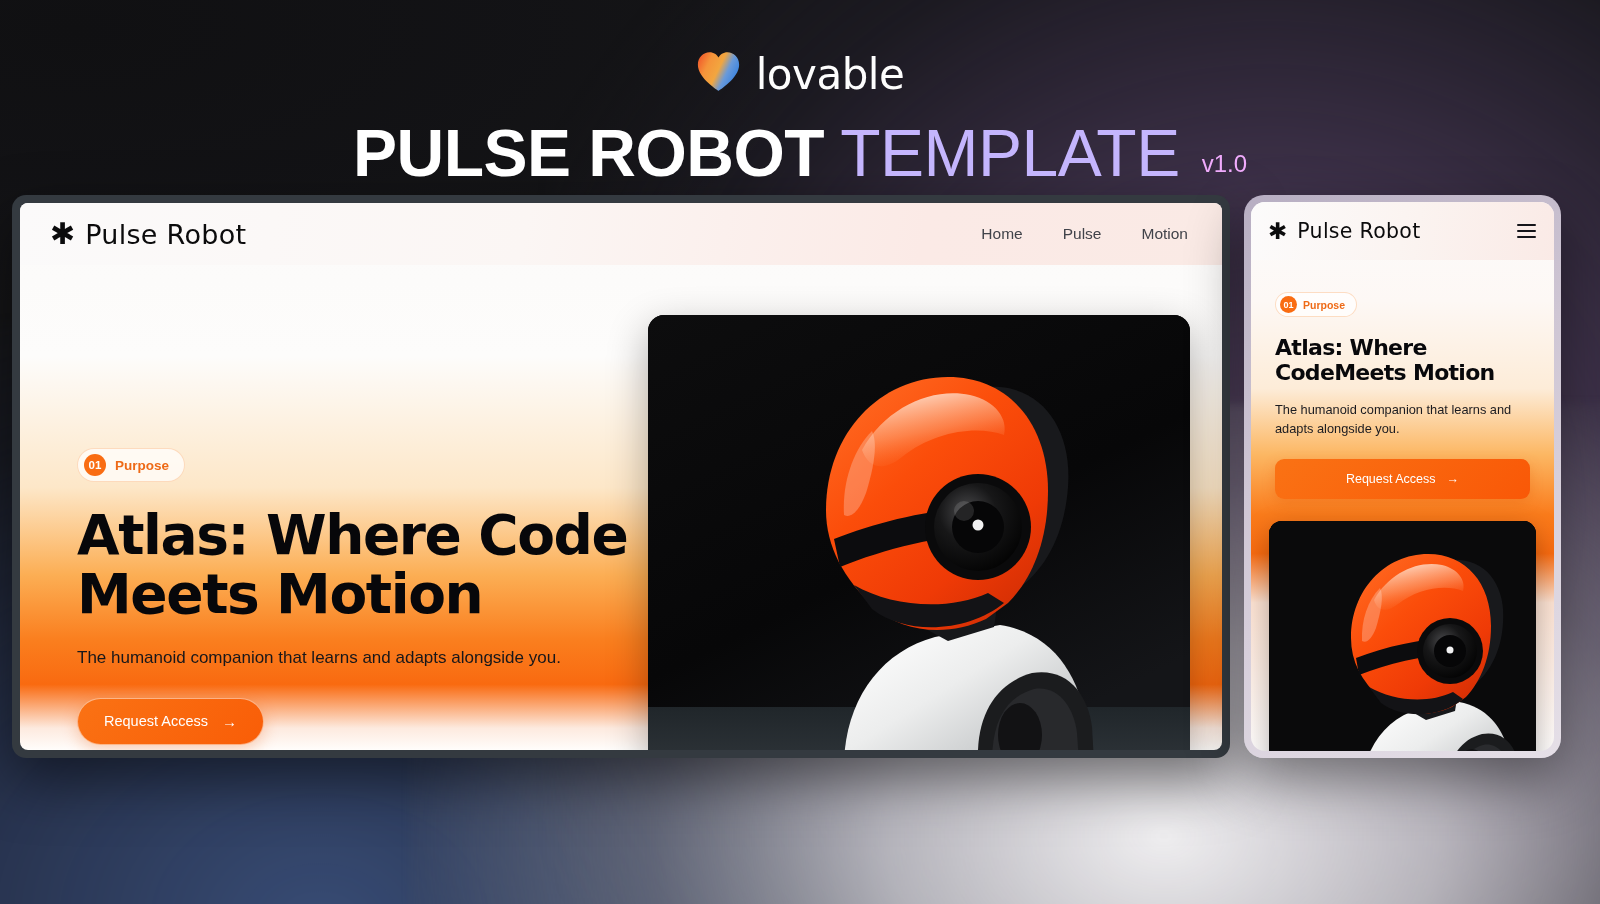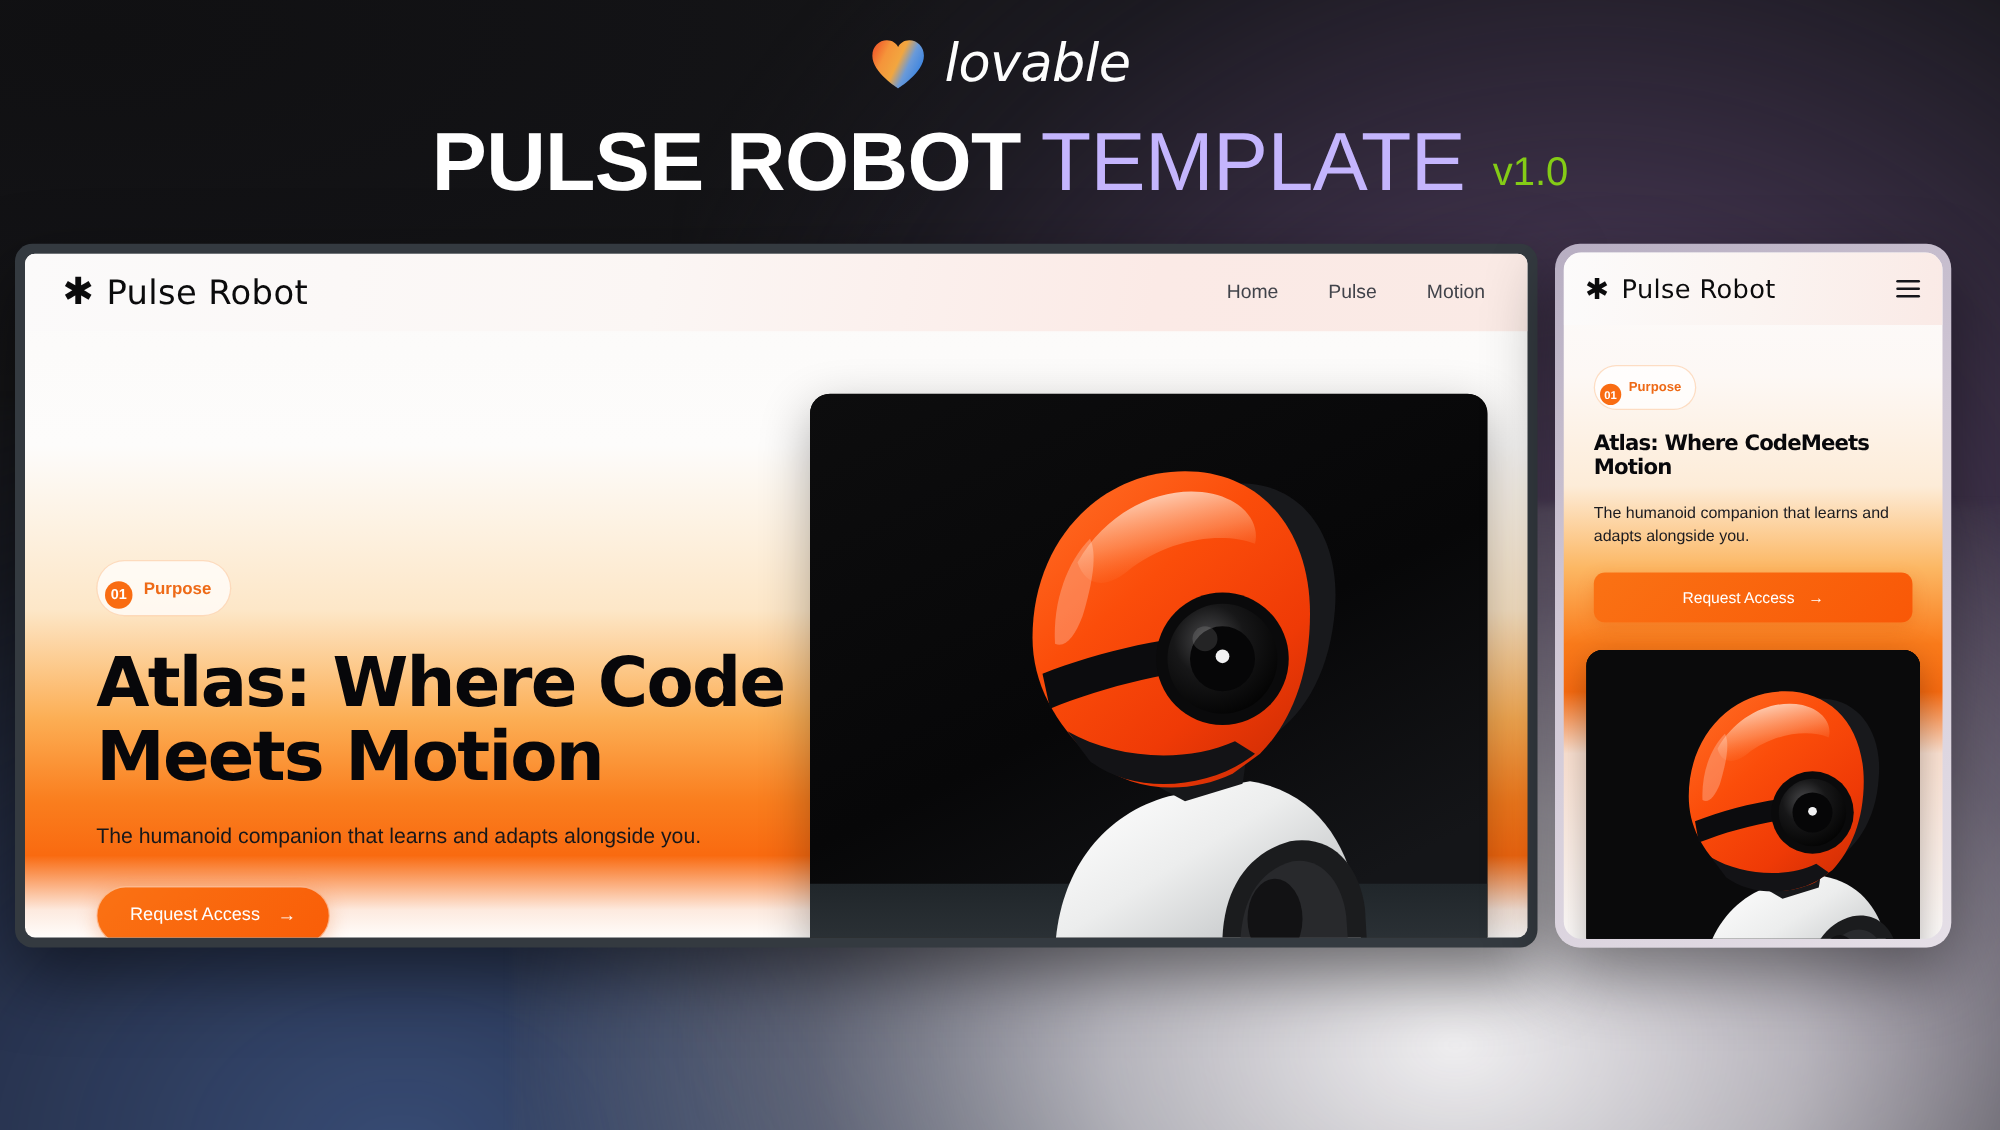--- a/index.html
+++ b/index.html
@@ -28,43 +28,42 @@
     filter:blur(4px);
   }
   #bg-dark-top {
     position:absolute; left:0; top:0; width:760px; height:300px;
     background:radial-gradient(ellipse at 10% 10%, rgba(16,16,18,1) 0%, rgba(18,18,21,.85) 45%, rgba(20,20,24,0) 78%);
   }
 
   
   #header { position:absolute; left:0; top:0; width:100%; z-index:5; }
   #brand-row {
-    display:flex; align-items:center; justify-content:center; gap:15px;
-    padding-top:26px;
-    font-style:italic;
+    display:flex; justify-content:center; gap:15px;
+    padding-top:50px;
   }
   #heart-icon { width:45px; height:42px; display:block; }
   #brand-word {
     font-size:42px; color:#fdfdfd; letter-spacing:-0.5px; font-weight:500;
     font-family:"DejaVu Sans", sans-serif;
   }
   #title-row {
     display:flex; align-items:baseline; justify-content:center; gap:0;
     margin-top:16px;
   }
   #title-bold {
     font-size:66px; font-weight:bold; color:#ffffff; letter-spacing:-0.5px;
     font-family:"Liberation Sans", sans-serif;
   }
   #title-light {
     font-size:66px; font-weight:400; color:#c4b5fd; letter-spacing:-0.5px;
     margin-left:16px; font-family:"Liberation Sans", sans-serif;
   }
   #title-version {
-    font-size:32px; font-weight:400; color:#84cc16; margin-left:22px;
+    font-size:24px; font-weight:400; color:#f0abfc; margin-left:22px;
     position:relative; top:-4px;
   }
 
   
   #desktop-frame {
     position:absolute; left:12px; top:195px; width:1218px; height:563px;
     background:#343a40; border-radius:14px; padding:8px;
     box-shadow:0 22px 55px rgba(0,0,0,.5);
     z-index:4; overflow:hidden;
   }
@@ -94,21 +93,21 @@
     position:absolute; left:57px; top:245px; width:560px;
   }
   .badge {
     display:inline-flex; align-items:center; gap:9px;
     background:rgba(255,255,255,.72); border:1px solid rgba(250,160,90,.35);
     border-radius:999px; padding:5px 15px 5px 6px;
   }
   .badge-num {
     width:22px; height:22px; border-radius:50%; background:#f96c12;
     color:#fff; font-size:11.5px; font-weight:bold;
-    display:flex; align-items:center; justify-content:center;margin-top:11px;
+    display:flex; align-items:center; justify-content:center;
   }
   .badge-label { font-size:13.5px; color:#ee6a17; font-weight:700; }
 
   #dt-headline {
     margin-top:24px; font-size:55px; line-height:1.07; font-weight:800;
     color:#07070a; letter-spacing:-1.4px;
     font-family:"DejaVu Sans", sans-serif;
   }
   #dt-sub { margin-top:24px; font-size:17px; color:#17171a; }
   .cta-btn {
@@ -150,21 +149,21 @@
   #mb-nav .logo-star { font-size:23px; }
   #mb-nav .logo-word { font-size:20.5px; }
   #hamburger { display:flex; flex-direction:column; gap:4px; cursor:pointer; }
   #hamburger span { display:block; width:19px; height:1.9px; background:#15151a; border-radius:2px; }
 
   #mb-hero { padding:32px 24px 0 24px; }
   #mb-hero .badge { padding:3px 11px 3px 4px; gap:6px; }
   #mb-hero .badge-num { width:17px; height:17px; font-size:9px; }
   #mb-hero .badge-label { font-size:10.5px; }
   #mb-headline {
-    margin-top:18px; font-size:17px; line-height:1.14; font-weight:800;
+    margin-top:18px; font-size:22px; line-height:1.14; font-weight:800;
     color:#08080b; letter-spacing:-0.7px;
     font-family:"DejaVu Sans", sans-serif;
   }
   #mb-sub { margin-top:15px; font-size:12.8px; line-height:1.5; color:#1b1b20; }
   #mb-cta {
     margin-top:20px; width:100%; display:flex; align-items:center;
     justify-content:center; gap:11px;
     background:linear-gradient(135deg,#fa7214 0%,#f95807 100%);
     color:#fff; border:none; border-radius:9px; padding:13px 0; font-size:12.5px;
     box-shadow:0 5px 14px rgba(230,90,10,.3); cursor:pointer;

